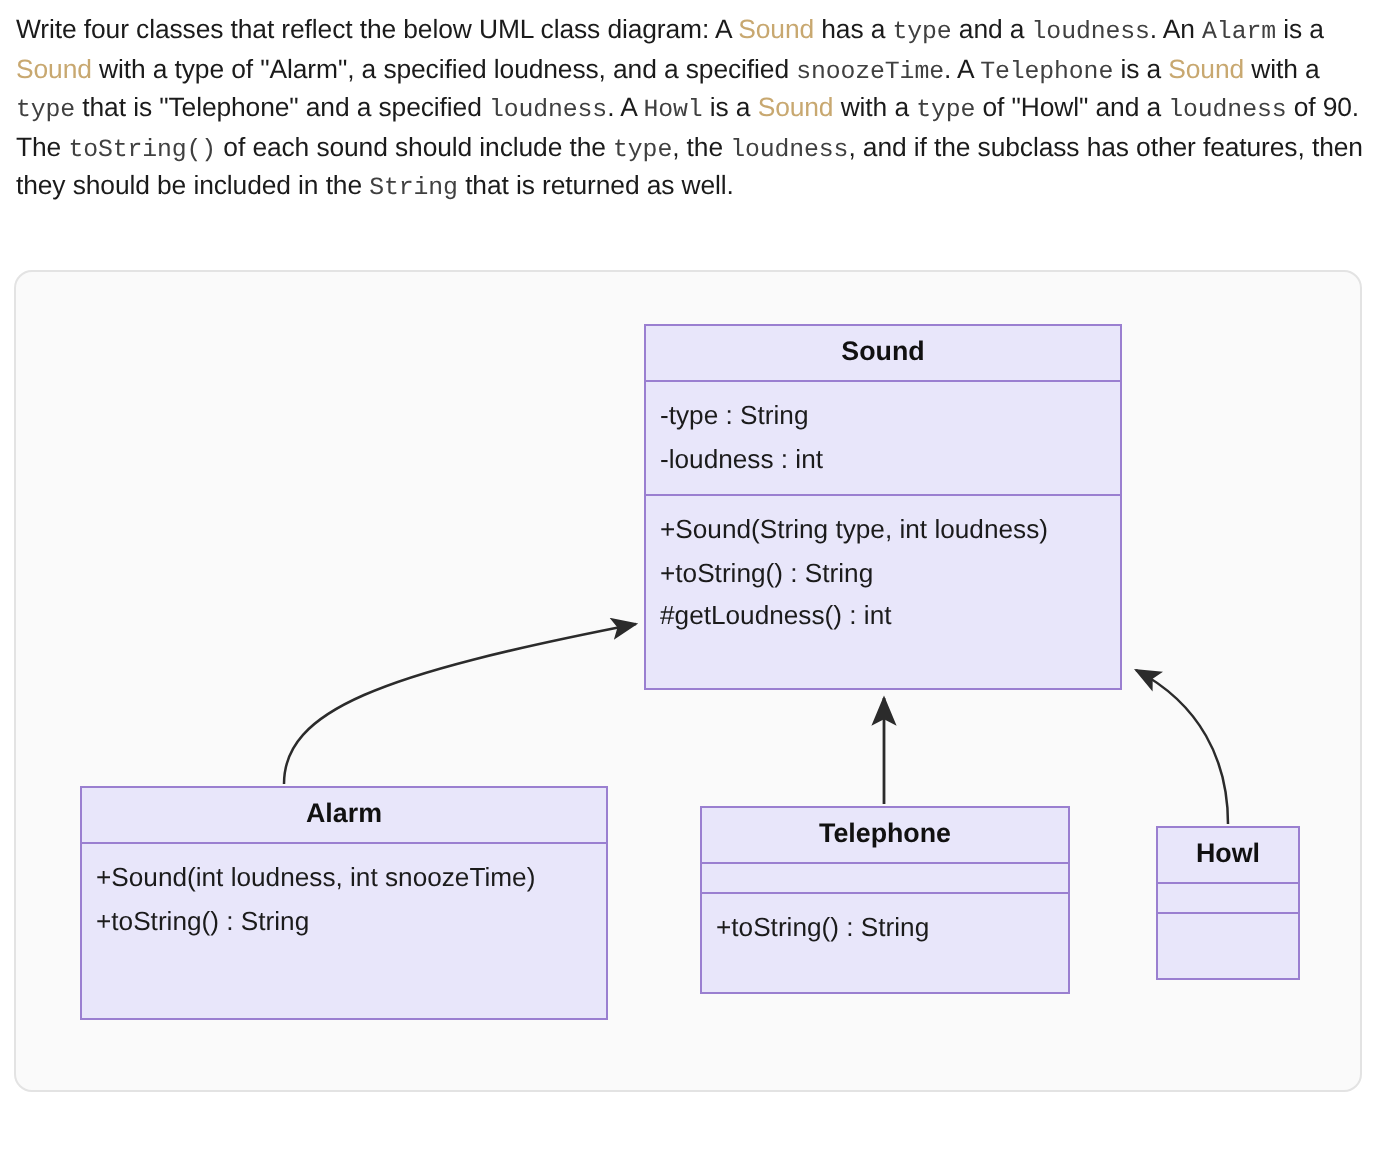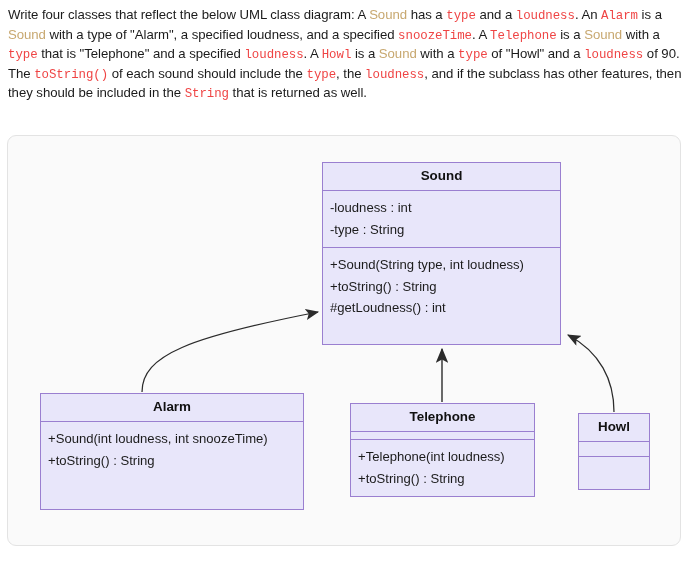--- a/index.html
+++ b/index.html
@@ -23,21 +23,21 @@
     top: 6px;
     width: 676px;
     font-size: 13.2px;
     line-height: 18.6px;
     color: #1b1b1b;
     letter-spacing: -0.05px;
   }
   #prompt .code {
     font-family: "Liberation Mono", "DejaVu Sans Mono", monospace;
     font-size: 12.4px;
-    color: #ef4444;
+    color: #404040;
   }
   #prompt .term {
     color: #c8a870;
   }
 
   
   #diagram-panel {
     position: absolute;
     left: 7px;
     top: 135px;
@@ -111,40 +111,39 @@
   <path d="M 142 392 C 142 355 190 337 318 312" fill="none" stroke="#2b2b2b" stroke-width="1.25" marker-end="url(#solid-arrow)"></path>
 
   <path d="M 442 402 L 442 349" fill="none" stroke="#2b2b2b" stroke-width="1.4" marker-end="url(#solid-arrow)"></path>
 
   <path d="M 614 412 C 614 380 600 352 568 335" fill="none" stroke="#2b2b2b" stroke-width="1.25" marker-end="url(#solid-arrow)"></path>
 </svg>
 
 <div class="uml-class" style="left: 322px; top: 162px; width: 239px; height: 183px;">
     <div class="uml-title">Sound</div>
     <div class="uml-attrs">
+      <div class="uml-row">-type : String</div>
       <div class="uml-row">-loudness : int</div>
-      <div class="uml-row">-type : String</div>
     </div>
     <div class="uml-methods">
       <div class="uml-row">+Sound(String type, int loudness)</div>
       <div class="uml-row">+toString() : String</div>
       <div class="uml-row">#getLoudness() : int</div>
     </div>
   </div>
 <div class="uml-class" style="left: 40px; top: 393px; width: 264px; height: 117px;">
     <div class="uml-title">Alarm</div>
     <div class="uml-methods">
       <div class="uml-row">+Sound(int loudness, int snoozeTime)</div>
       <div class="uml-row">+toString() : String</div>
     </div>
   </div>
 <div class="uml-class" style="left: 350px; top: 403px; width: 185px; height: 94px;">
     <div class="uml-title">Telephone</div>
     <div class="uml-attrs empty"></div>
     <div class="uml-methods">
-      <div class="uml-row">+Telephone(int loudness)</div>
       <div class="uml-row">+toString() : String</div>
     </div>
   </div>
 <div class="uml-class" style="left: 578px; top: 413px; width: 72px; height: 77px;">
     <div class="uml-title">Howl</div>
     <div class="uml-attrs empty"></div>
   </div>
 
 </body></html>

